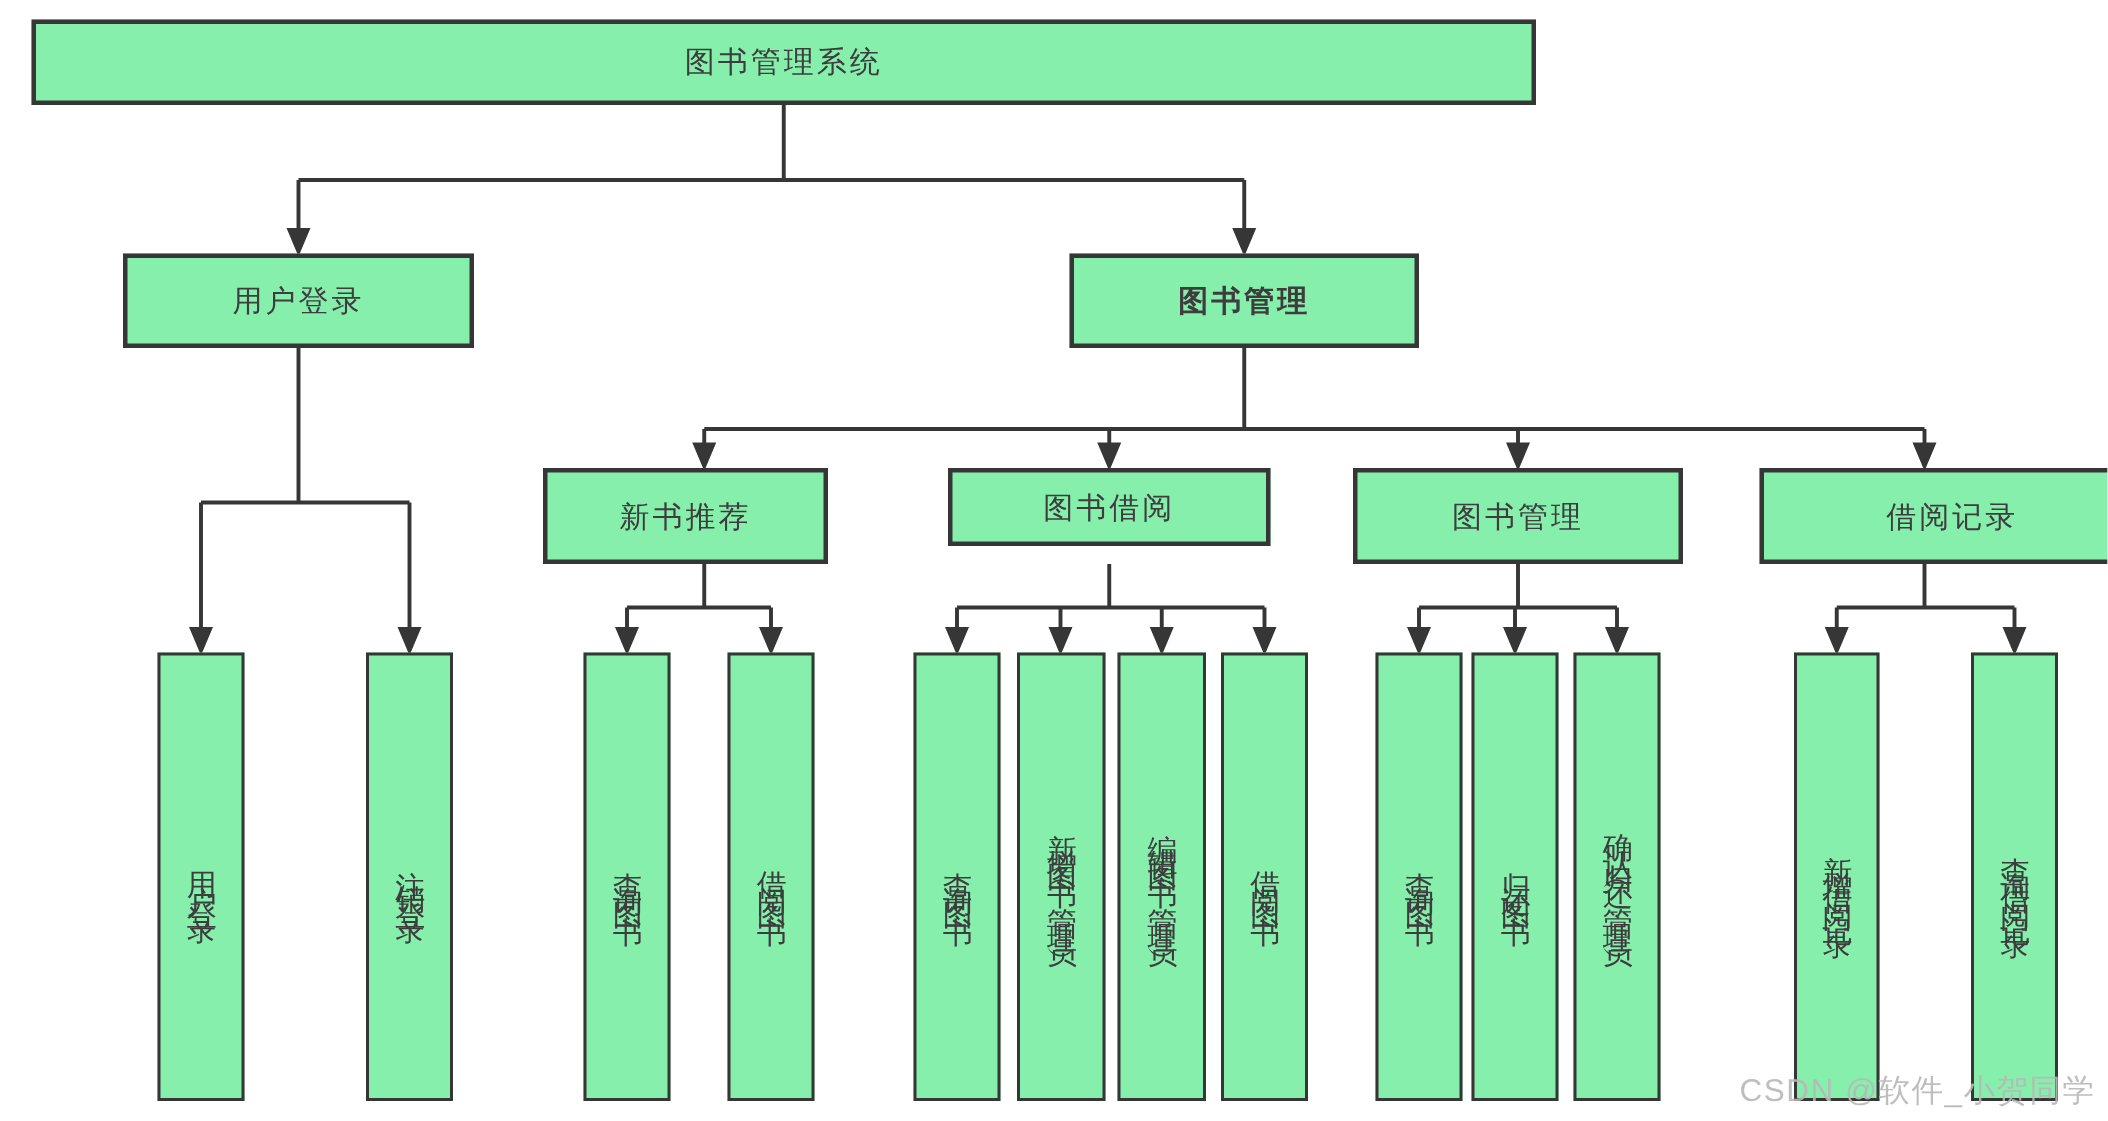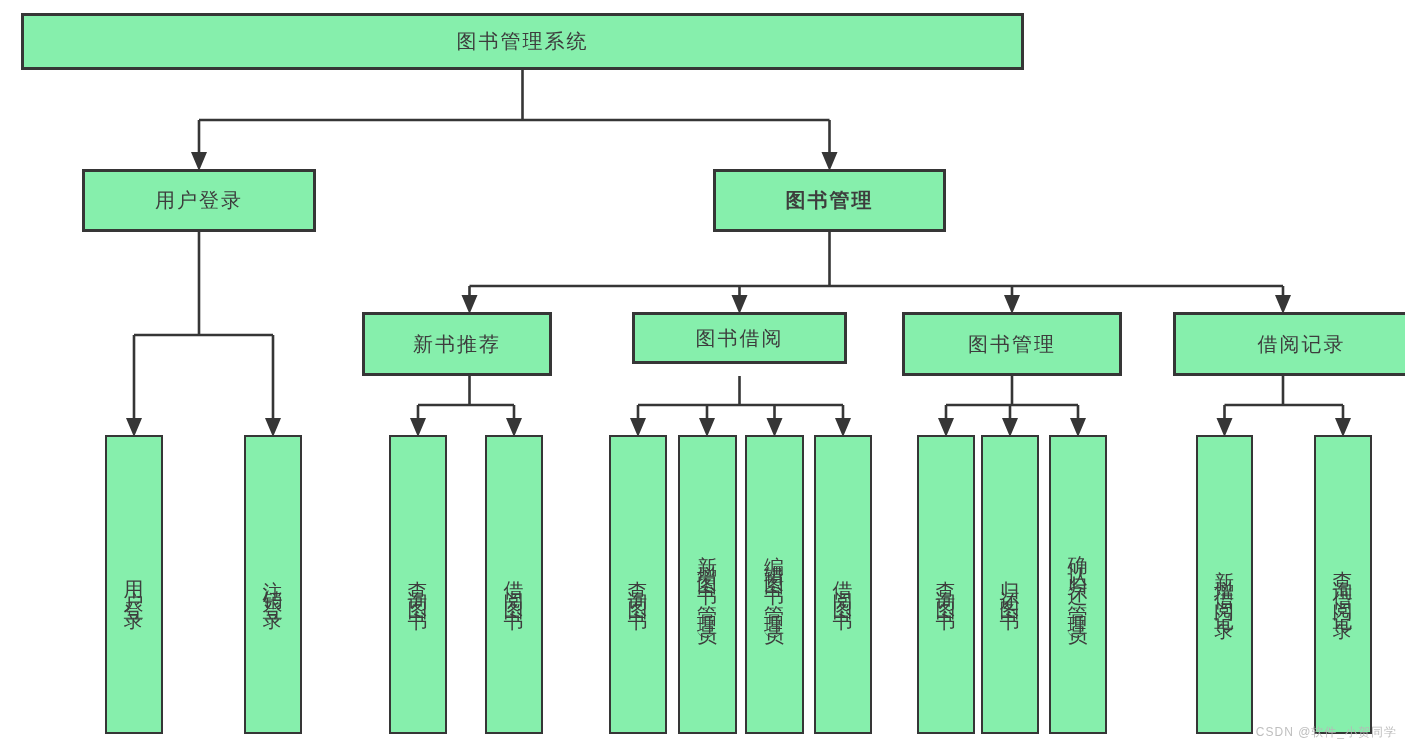--- a/index.html
+++ b/index.html
@@ -41,21 +41,21 @@
   #l6  { left:678px;  top:435px; width:59px; height:299px; }
   #l7  { left:745px;  top:435px; width:59px; height:299px; }
   #l8  { left:814px;  top:435px; width:58px; height:299px; }
   #l9  { left:917px;  top:435px; width:58px; height:299px; }
   #l10 { left:981px;  top:435px; width:58px; height:299px; }
   #l11 { left:1049px; top:435px; width:58px; height:299px; }
   #l12 { left:1196px; top:435px; width:57px; height:299px; }
   #l13 { left:1314px; top:435px; width:58px; height:299px; }
   .watermark {
     position:absolute; right:8px; bottom:6px; z-index:5;
-    color:var(--watermark,#b8b8b8); font-size:12px; letter-spacing:1px;
+    color:var(--watermark,#b8b8b8); font-size:21px; letter-spacing:1px;
     white-space:nowrap; opacity:.9;
   }
 </style>
 </head>
 <body>
 
 <div class="canvas">
 
   <svg class="connectors" viewBox="0 0 1405 747" xmlns="http://www.w3.org/2000/svg">
 

